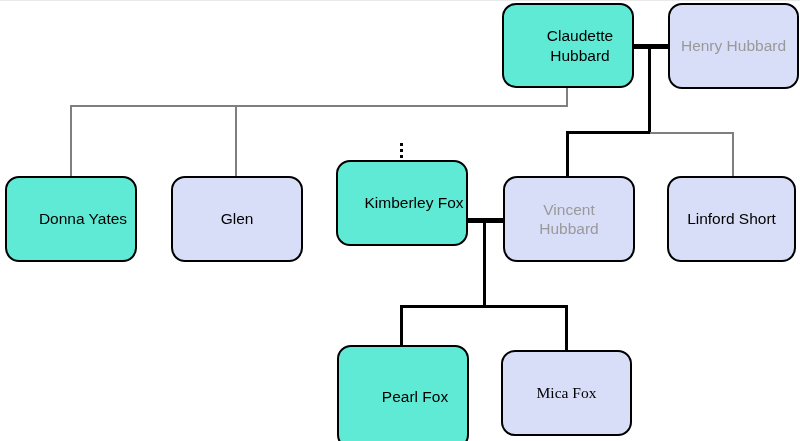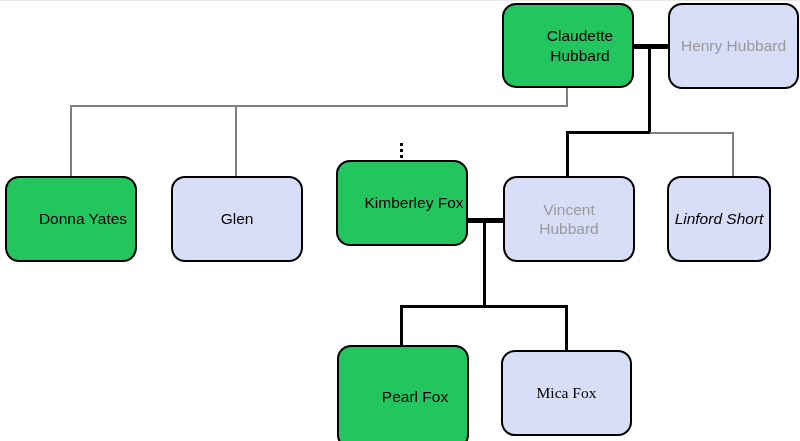--- a/index.html
+++ b/index.html
@@ -29,21 +29,21 @@
     border-radius: 14px;
     display: flex;
     align-items: center;
     justify-content: center;
     text-align: center;
     font-size: 15.5px;
     line-height: 1.25;
     white-space: pre-line;
     cursor: pointer;
   }
-  .person-node.pink { background: #22c55e; padding-left: 24px; }
+  .person-node.pink { background: #5eead4; padding-left: 24px; }
   .person-node.lavender { background: #d8def8; justify-content: center; }
   .person-node .person-label { white-space: pre-line; }
   .person-node.text-black { color: #000000; }
   .person-node.text-gray { color: #999999; }
   .connector {
     position: absolute;
   }
   .connector.dotted-v {
     background: repeating-linear-gradient(180deg, #000000 0 3px, transparent 3px 6px) !important;
   }
@@ -73,17 +73,17 @@
     </div>
   <div id="node-layer">
       <div class="person-node pink text-black" style="left: 502px; top: 3px; width: 132px; height: 85px;"><span class="person-label">Claudette
 Hubbard</span></div>
       <div class="person-node lavender text-gray" style="left: 668px; top: 3px; width: 131px; height: 86px;"><span class="person-label">Henry Hubbard</span></div>
       <div class="person-node pink text-black" style="left: 5px; top: 176px; width: 132px; height: 86px; align-items: center;"><span class="person-label">Donna Yates</span></div>
       <div class="person-node lavender text-black" style="left: 171px; top: 176px; width: 132px; height: 86px;"><span class="person-label">Glen</span></div>
       <div class="person-node pink text-black" style="left: 336px; top: 160px; width: 132px; height: 86px;"><span class="person-label">Kimberley Fox</span></div>
       <div class="person-node lavender text-gray" style="left: 503px; top: 176px; width: 132px; height: 86px;"><span class="person-label">Vincent
 Hubbard</span></div>
-      <div class="person-node lavender text-black" style="left: 667px; top: 176px; width: 104px; height: 86px; font-style: italic;"><span class="person-label">Linford Short</span></div>
+      <div class="person-node lavender text-black" style="left: 667px; top: 176px; width: 129px; height: 86px;"><span class="person-label">Linford Short</span></div>
       <div class="person-node pink text-black" style="left: 337px; top: 330px; width: 132px; height: 104px; margin-top: 15px;"><span class="person-label">Pearl Fox</span></div>
       <div class="person-node lavender text-black" style="left: 501px; top: 350px; width: 131px; height: 86px; font-family: Liberation Serif, serif;"><span class="person-label">Mica Fox</span></div>
     </div>
 </div>
 
 </body></html>

